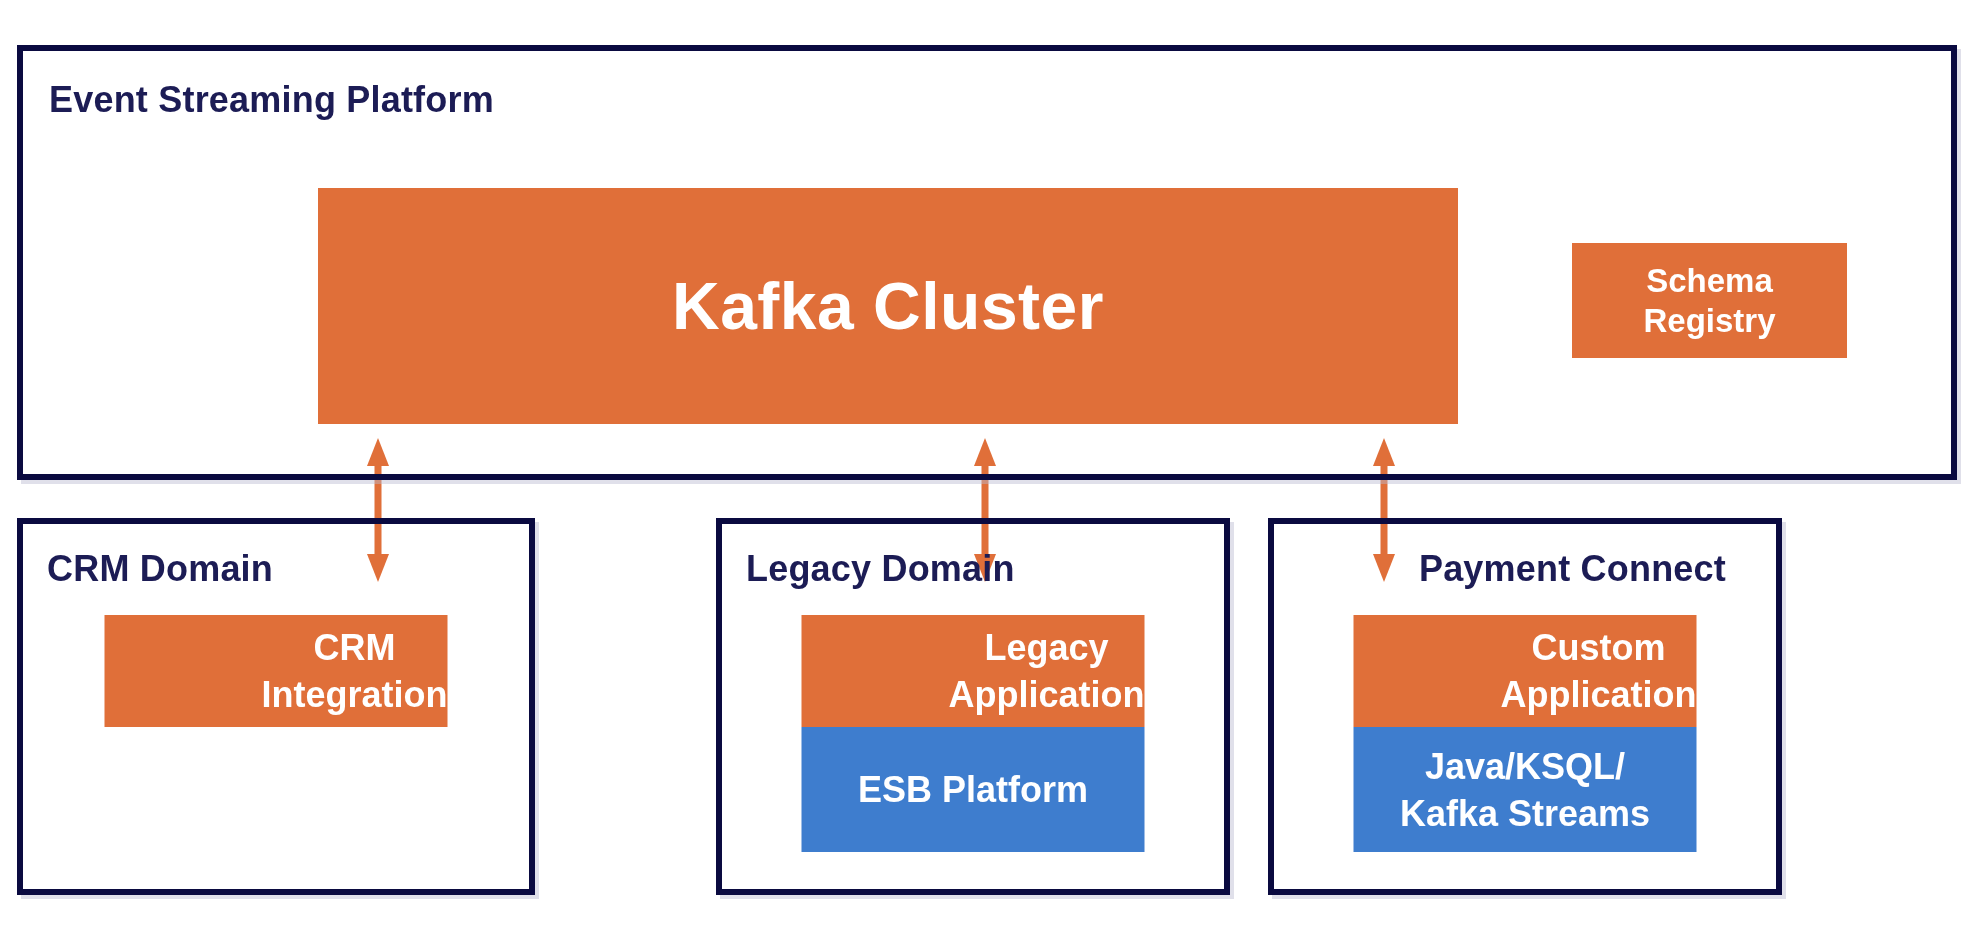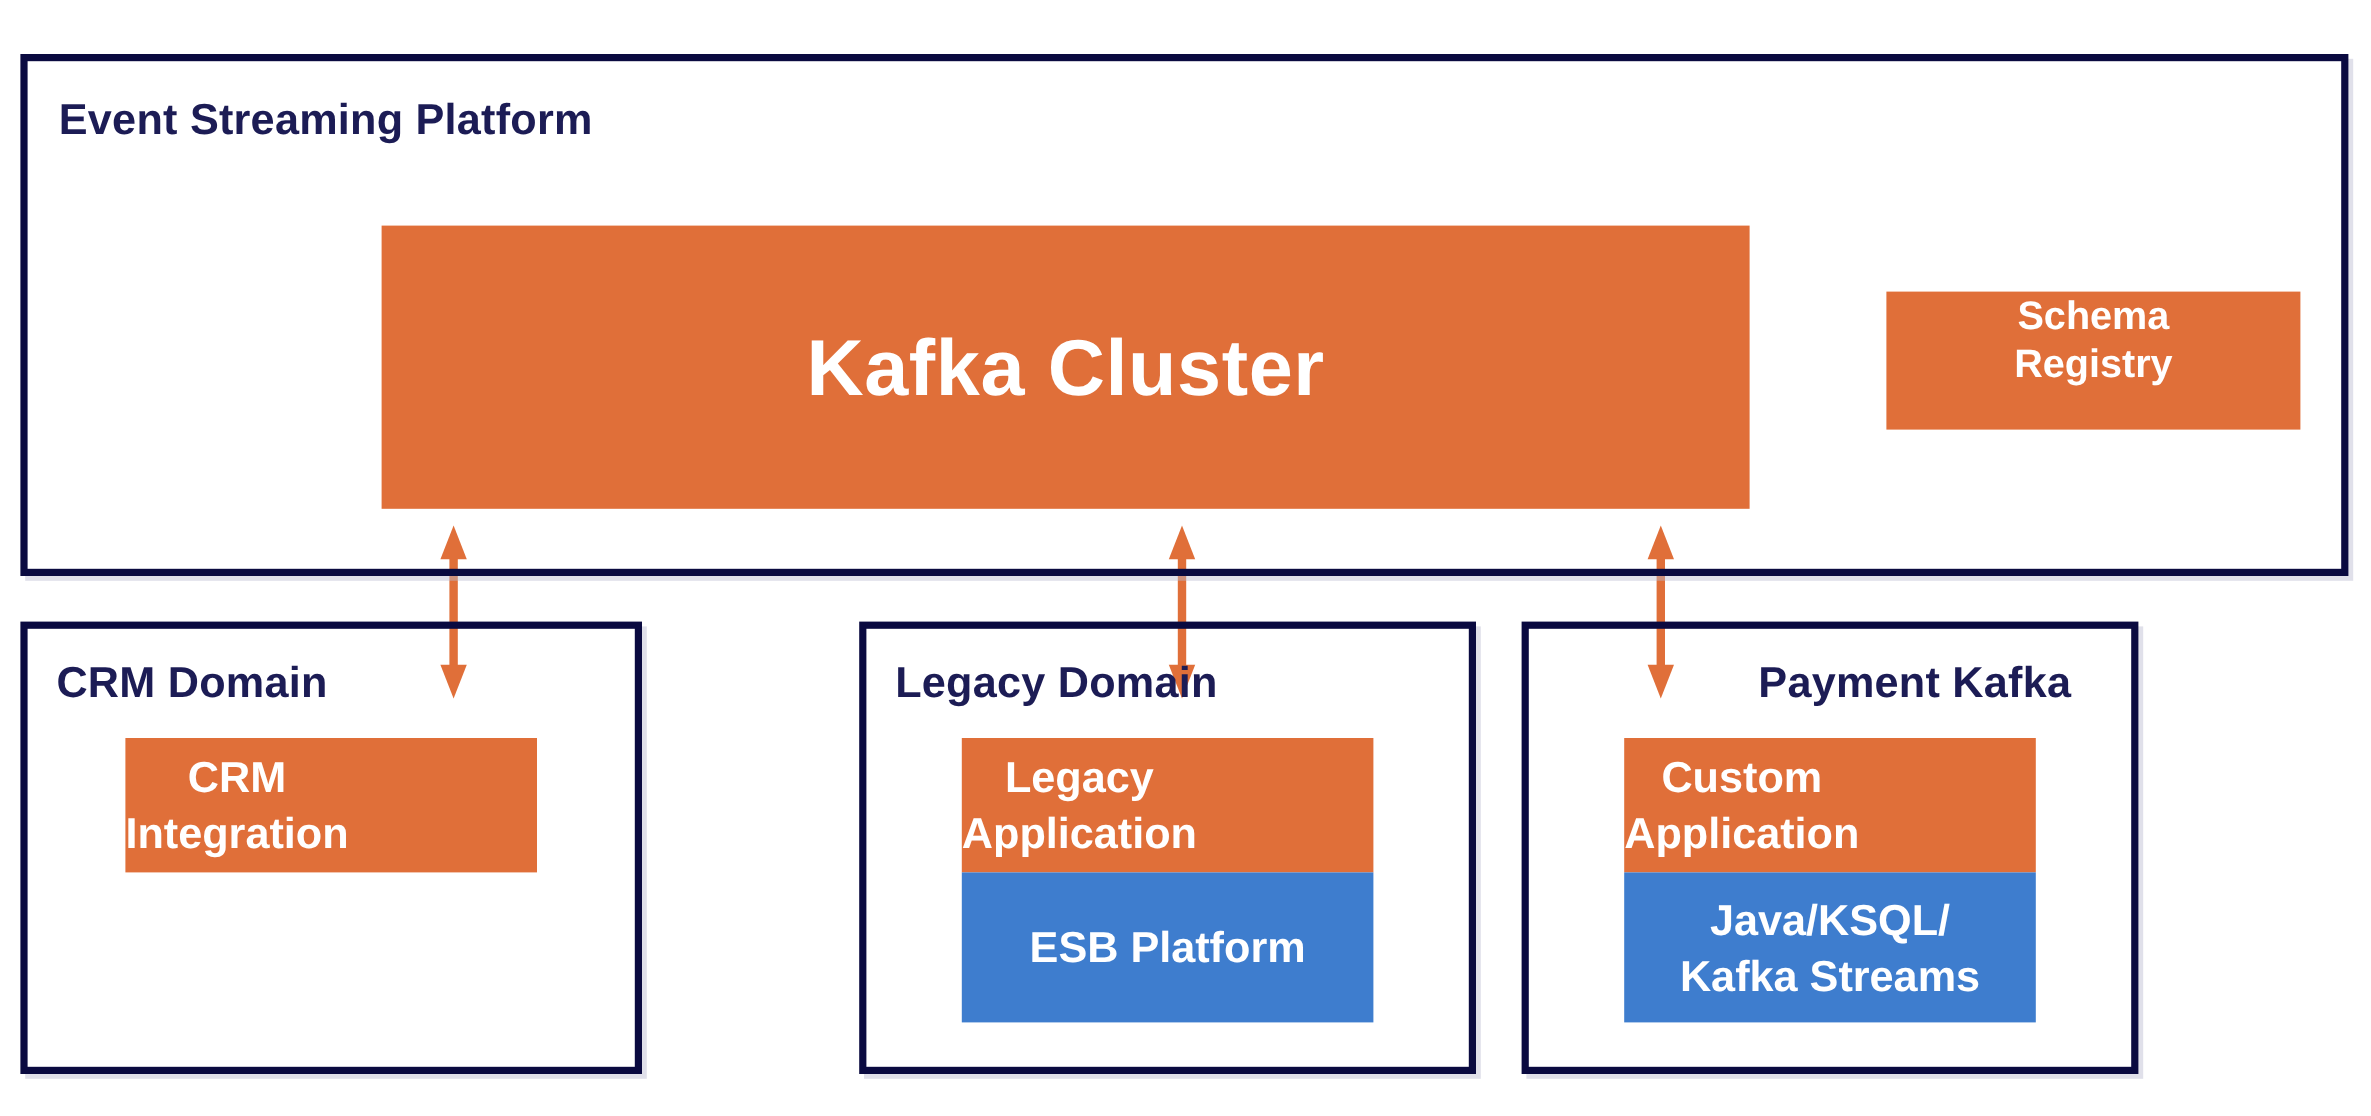--- a/index.html
+++ b/index.html
@@ -49,24 +49,24 @@
   .kafka-label {
     color: #ffffff;
     font-size: 66px;
     font-weight: bold;
     line-height: 1;
     letter-spacing: 0.5px;
   }
   .schema-box {
     position: absolute;
     left: 1549px; top: 192px;
-    width: 345px; height: 115px;
+    width: 275px; height: 115px;
     background: #E06F39;
     display: flex;
-    align-items: flex-start;
+    align-items: center;
     justify-content: center;
     text-align: center;
   }
   .schema-label {
     color: #ffffff;
     font-size: 33px;
     font-weight: bold;
     line-height: 40px;
   }
 
@@ -113,21 +113,21 @@
     top: 91px;
     left: 50%;
     transform: translateX(-50%);
     width: 343px;
   }
   .stack-top {
     height: 112px;
     background: #E06F39;
     display: flex;
     align-items: center;
-    justify-content: flex-start;
+    justify-content: flex-end;
     text-align: center;
   }
   .stack-bottom {
     height: 125px;
     background: #3E7DCE;
     display: flex;
     align-items: center;
     justify-content: center;
     text-align: center;
   }
@@ -191,21 +191,21 @@
         <span class="stack-label pre">Legacy
 Application</span>
       </div>
       <div class="stack-bottom">
         <span class="stack-label pre">ESB Platform</span>
       </div>
     </div>
   </div>
 
   <div class="domain domain-payment">
-    <div class="domain-title right">Payment Kafka</div>
+    <div class="domain-title right">Payment Connect</div>
     <div class="stack">
       <div class="stack-top">
         <span class="stack-label pre">Custom
 Application</span>
       </div>
       <div class="stack-bottom">
         <span class="stack-label pre">Java/KSQL/
 Kafka Streams</span>
       </div>
     </div>

